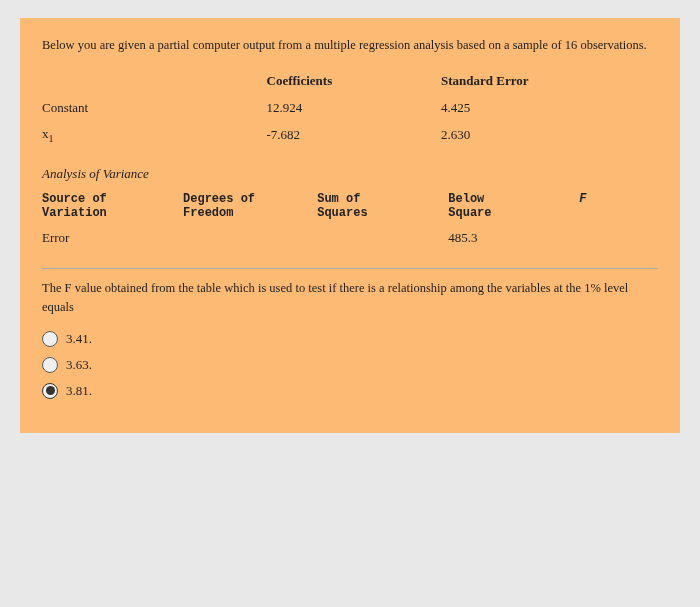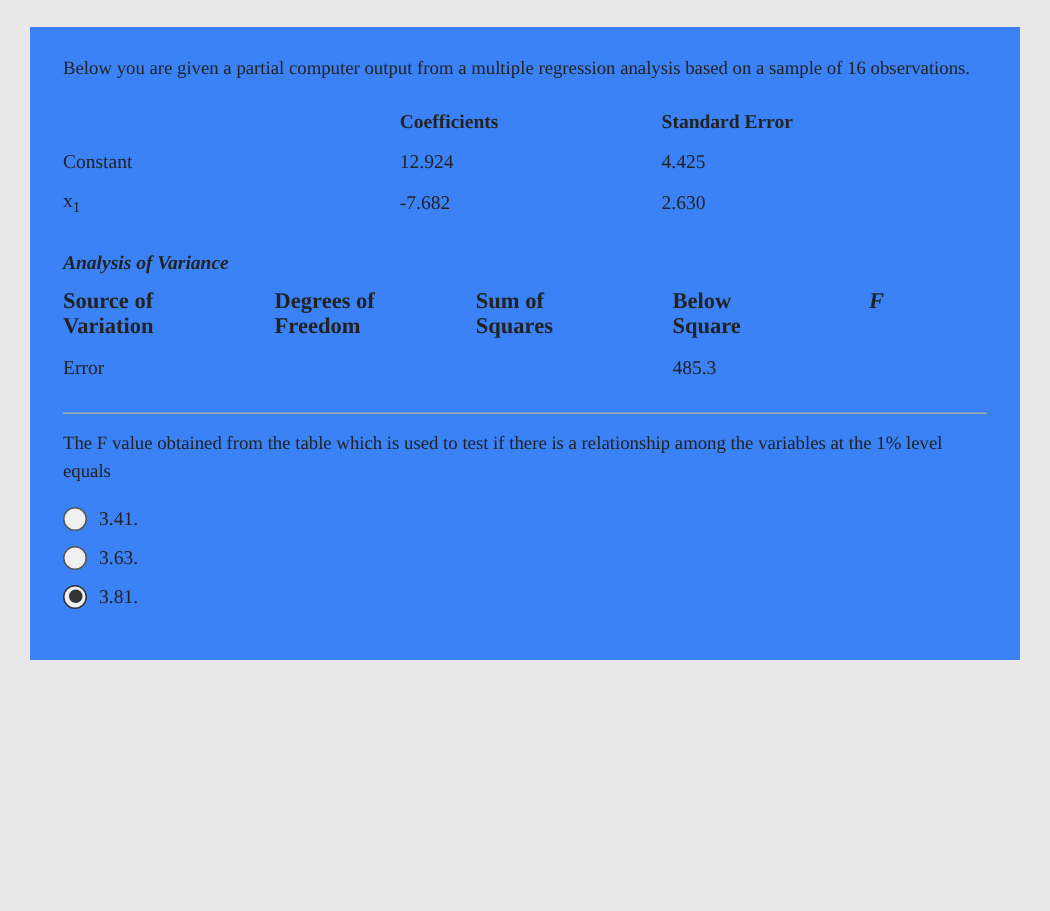--- a/index.html
+++ b/index.html
@@ -9,21 +9,21 @@
       font-size: 13px;
       color: #222;
       width: 700px;
       min-height: 607px;
       display: flex;
       align-items: flex-start;
       justify-content: center;
       padding: 18px;
     }
     .page {
-      background: #3b82f6;
+      background: #fdba74;
       width: 660px;
       padding: 18px 22px 24px 22px;
     }
     .intro-text {
       font-size: 12.5px;
       line-height: 1.5;
       margin-bottom: 18px;
     }
     .coeff-table {
       width: 100%;
@@ -40,34 +40,35 @@
       padding: 5px 0;
       font-size: 13px;
     }
     .col-label { width: 120px; }
     .col-coeff { width: 120px; padding-left: 30px !important; }
     .col-se { width: 140px; padding-left: 10px !important; }
 
     .anova-title {
       font-size: 13px;
       font-style: italic;
-      font-weight: bold;
+      font-weight: normal;
       margin-bottom: 10px;
     }
     .anova-table {
       width: 100%;
       border-collapse: collapse;
       margin-bottom: 16px;
     }
     .anova-table th {
       font-weight: bold;
-      font-size: 15px;
+      font-size: 12px;
       text-align: left;
       vertical-align: top;
       padding-bottom: 4px;
+      font-family: Liberation Mono, monospace;
     }
     .anova-table td {
       padding: 6px 0;
       font-size: 13px;
       vertical-align: top;
     }
     .anova-table .col-source { width: 100px; }
     .anova-table .col-df { width: 110px; padding-left: 10px !important; }
     .anova-table .col-ss { width: 100px; }
     .anova-table .col-ms { width: 100px; }

